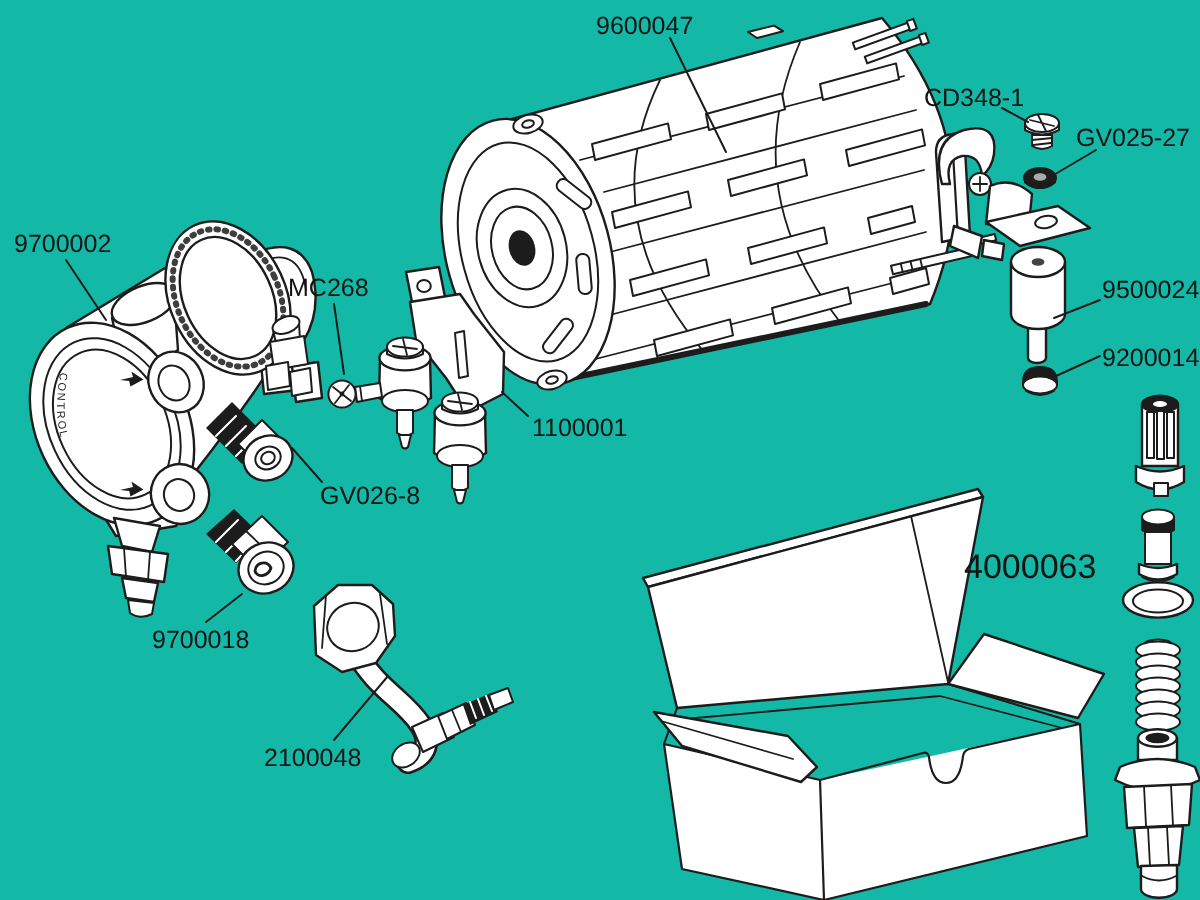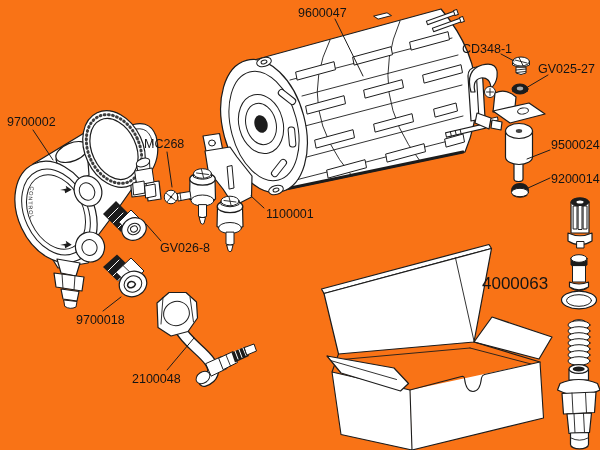--- a/index.html
+++ b/index.html
@@ -1,16 +1,16 @@
 <!DOCTYPE html>
 <html><head>
 <meta charset="utf-8">
 <style>
   html,body{margin:0;padding:0;background:#fff;}
-  .stage{position:relative;width:600px;height:450px;background:#f97316;overflow:hidden;}
+  .stage{position:relative;width:600px;height:450px;background:#14b8a6;overflow:hidden;}
   svg{display:block;}
   svg *{stroke-linejoin:round;stroke-linecap:round;}
   .o{fill:#ffffff;stroke:#1c1c1c;stroke-width:1.2;}
   .o2{fill:#ffffff;stroke:#1c1c1c;stroke-width:1;}
   .l{fill:none;stroke:#1c1c1c;stroke-width:1.1;}
   .lt{fill:none;stroke:#1c1c1c;stroke-width:0.9;}
   .lb{fill:none;stroke:#1c1c1c;stroke-width:3;}
   .k{fill:#1c1c1c;stroke:none;}
   .wl{fill:none;stroke:#ffffff;stroke-width:1;}
   .leader{fill:none;stroke:#1c1c1c;stroke-width:1;}

